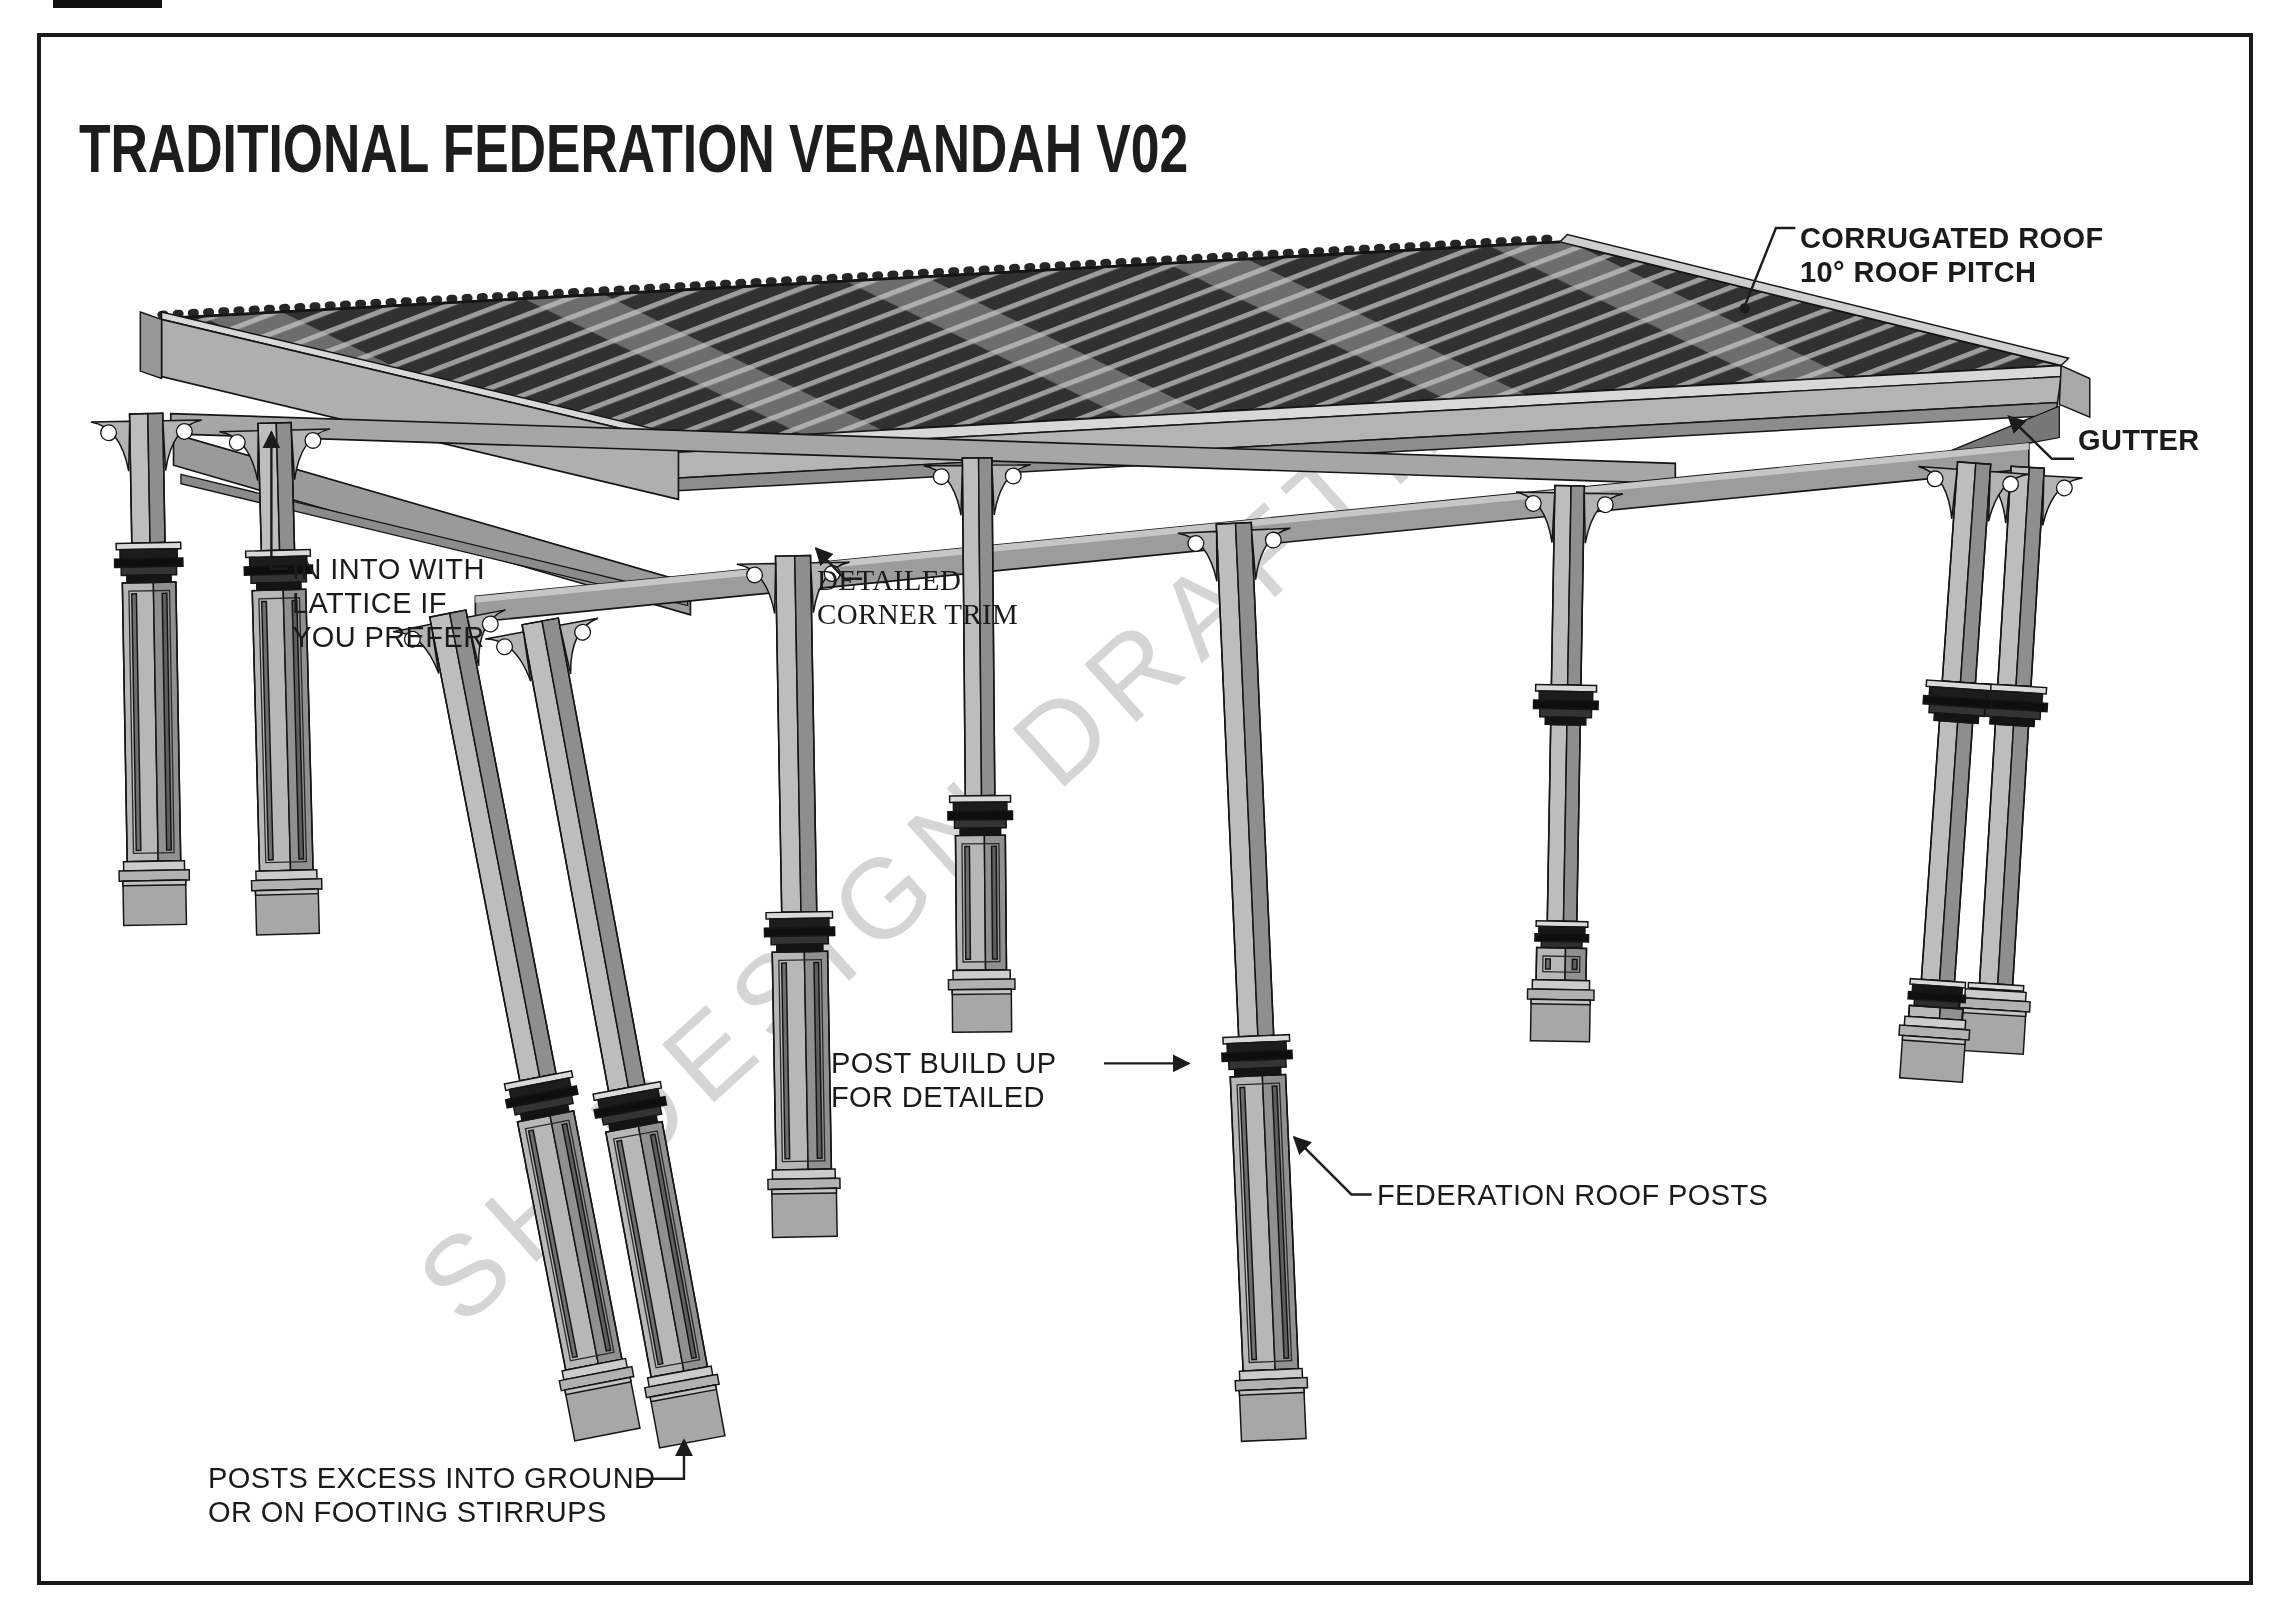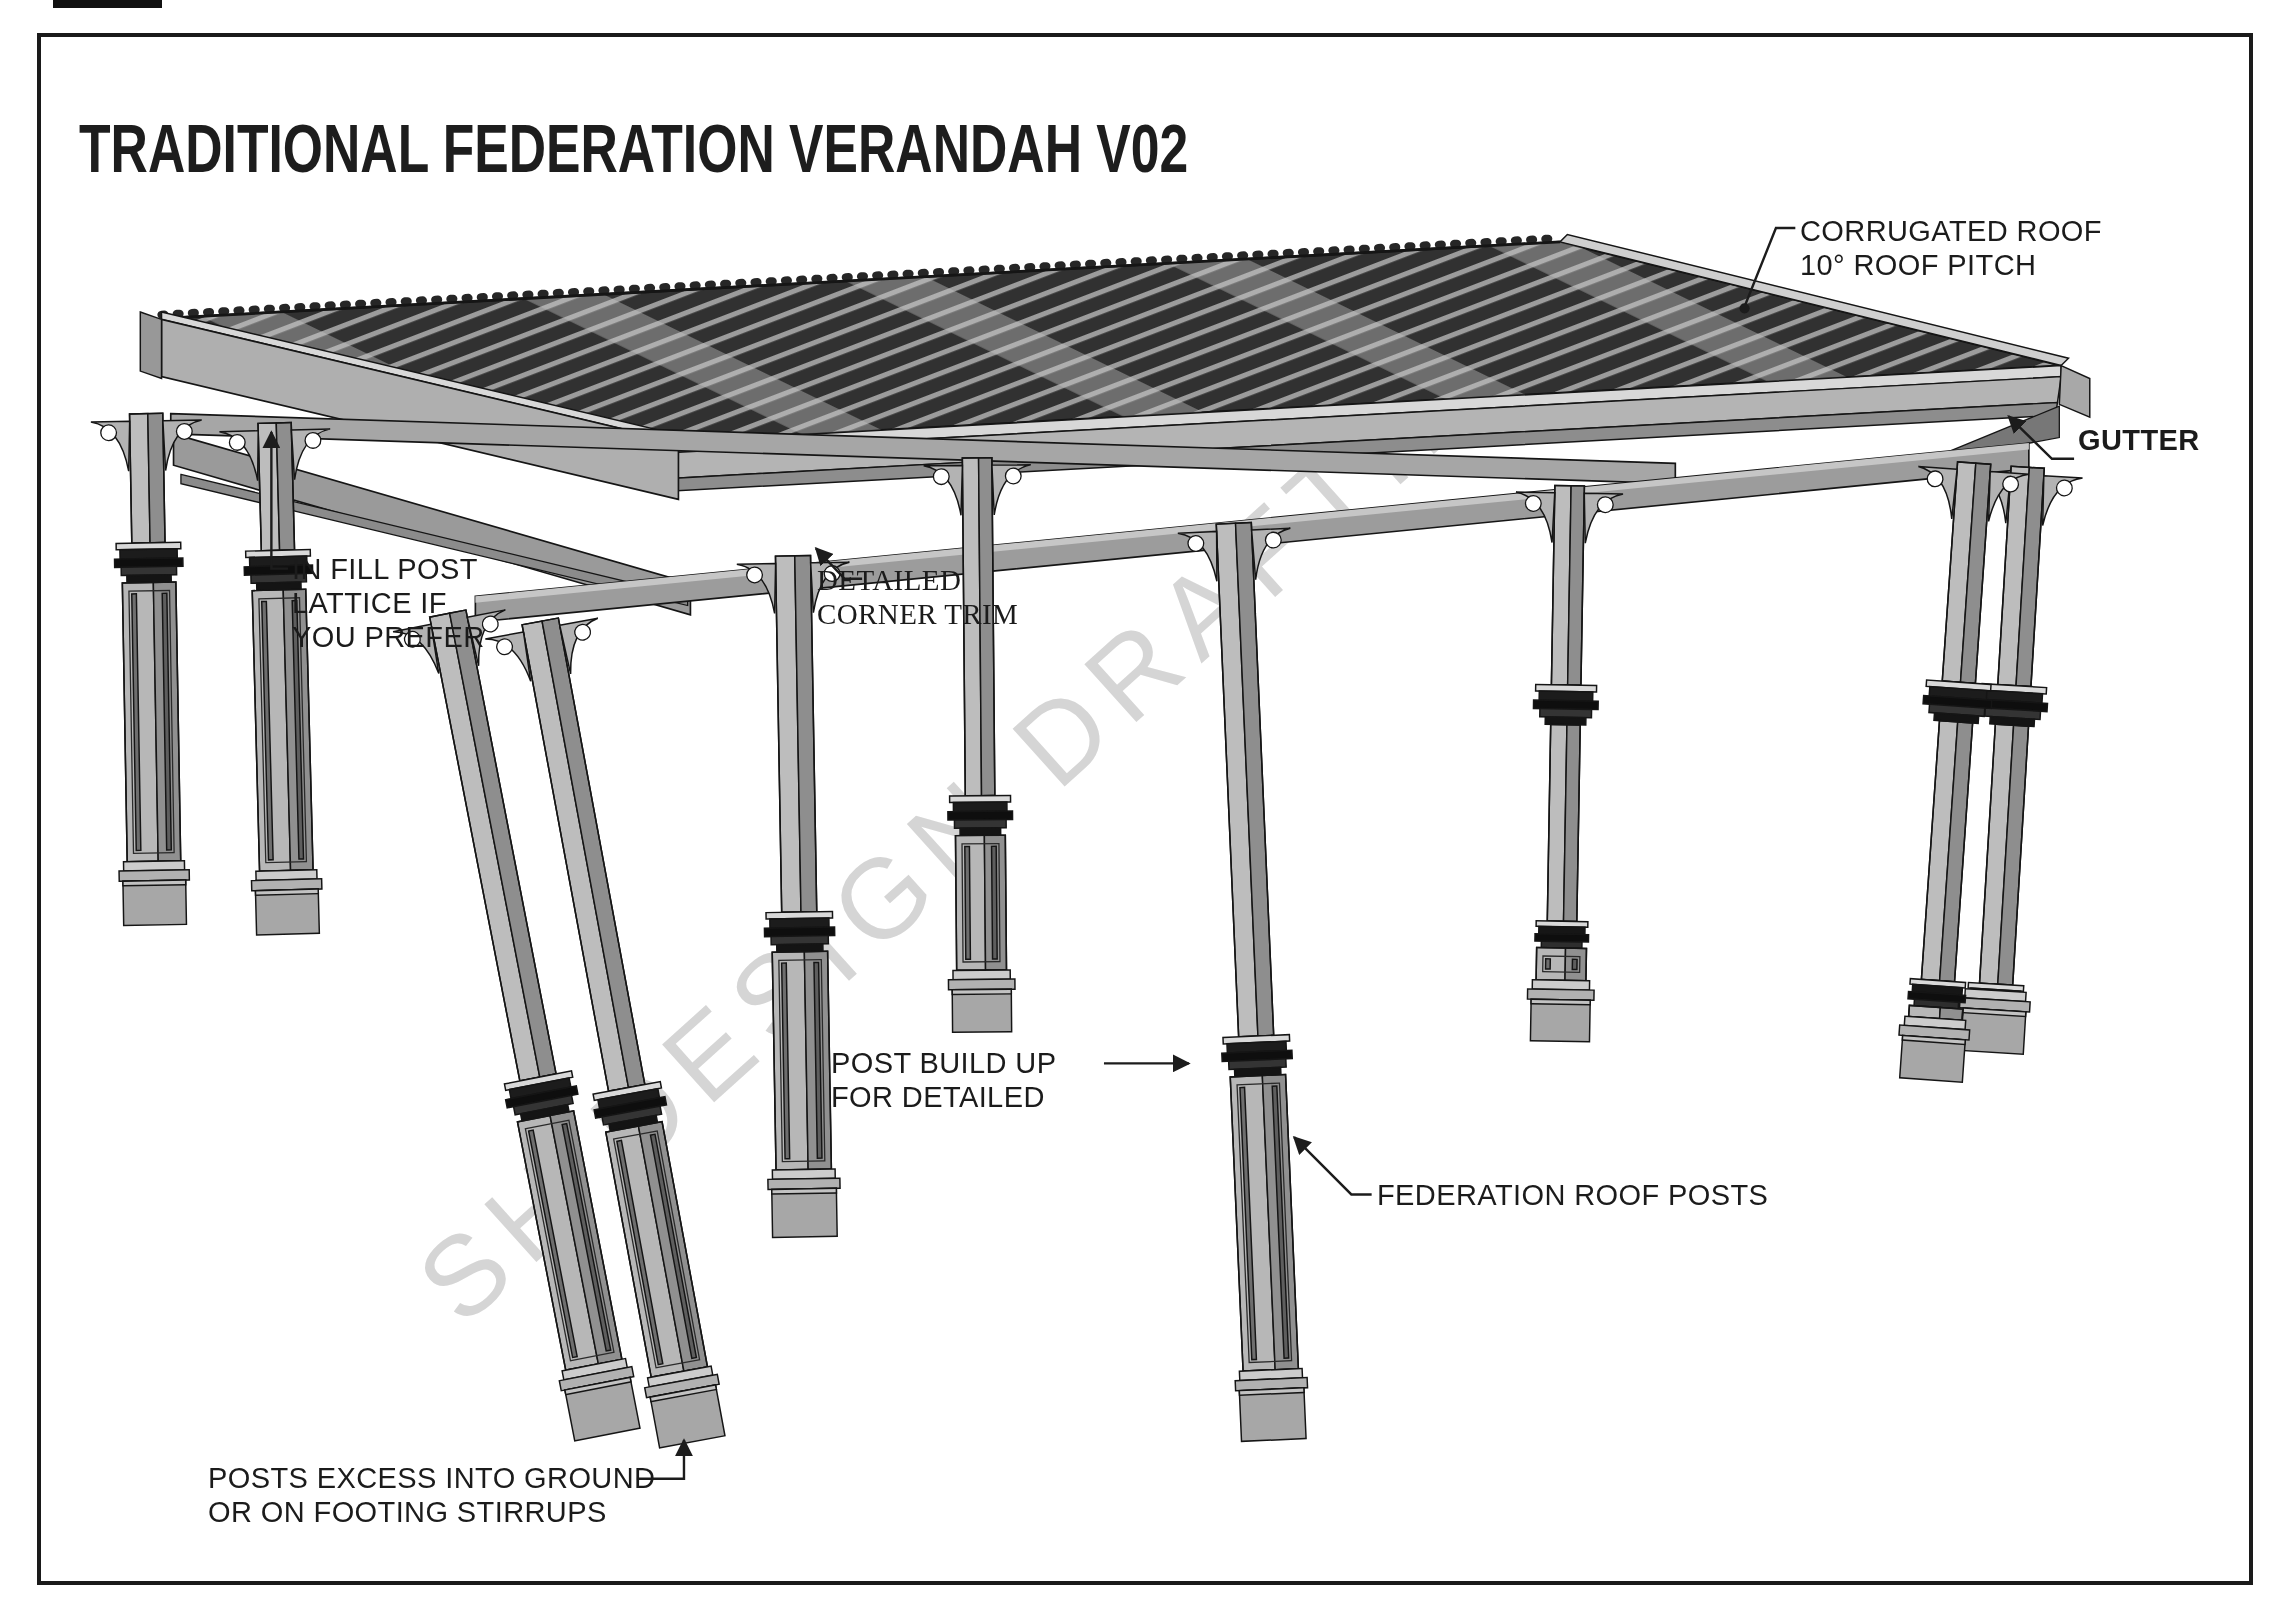--- a/index.html
+++ b/index.html
@@ -351,29 +351,29 @@
       <circle cx="1890" cy="334" r="5.5" fill="#1c1c1c" stroke="none"></circle>
       <path d="M2247,497 L2223,497 L2176,451" marker-end="url(#arr)"></path>
       <path d="M312,616 L294,616 L294,468" marker-end="url(#arr)"></path>
       <path d="M934,627 L915,627 L884,594" marker-end="url(#arr)"></path>
       <path d="M1196,1152 L1288,1152" marker-end="url(#arr)"></path>
       <path d="M1486,1294 L1464,1294 L1402,1232" marker-end="url(#arr)"></path>
       <path d="M690,1602 L741,1602 L741,1560" marker-end="url(#arr)"></path>
     </g>
   </svg>
 
-  <div class="anno" style="left:1800px;top:214px;">
+  <div class="anno" style="left:1800px;top:221px;font-weight:bold;">
     <div>CORRUGATED ROOF</div>
     <div>10° ROOF PITCH</div>
   </div>
 
   <div class="anno" style="left:2078px;top:423px;font-weight:bold;">GUTTER</div>
 
   <div class="anno" style="left:292px;top:552px;">
-    <div>IN FILL POST</div>
+    <div>IN INTO WITH</div>
     <div>LATTICE IF</div>
     <div>YOU PREFER</div>
   </div>
 
   <div class="anno" style="left:817px;top:563px;font-family:Liberation Serif, serif;">
     <div>DETAILED</div>
     <div>CORNER TRIM</div>
   </div>
 
   <div class="anno right" style="left:831px;top:1046px;width:268px;">

